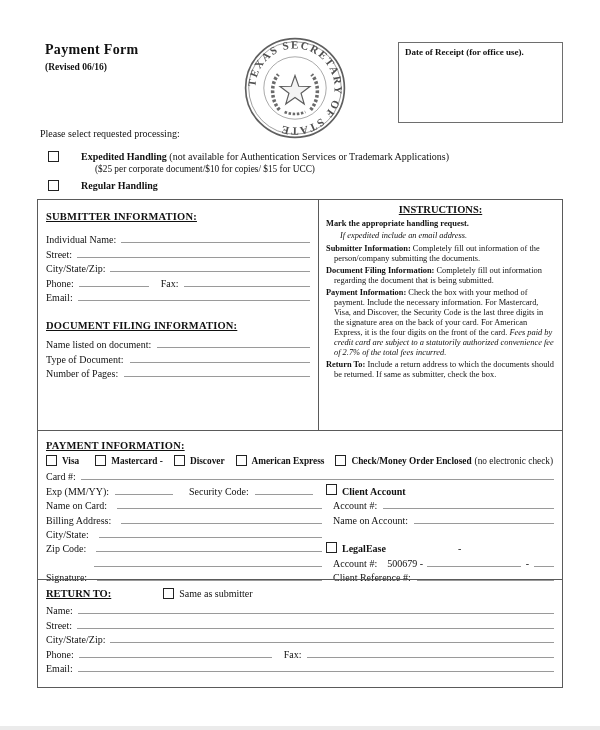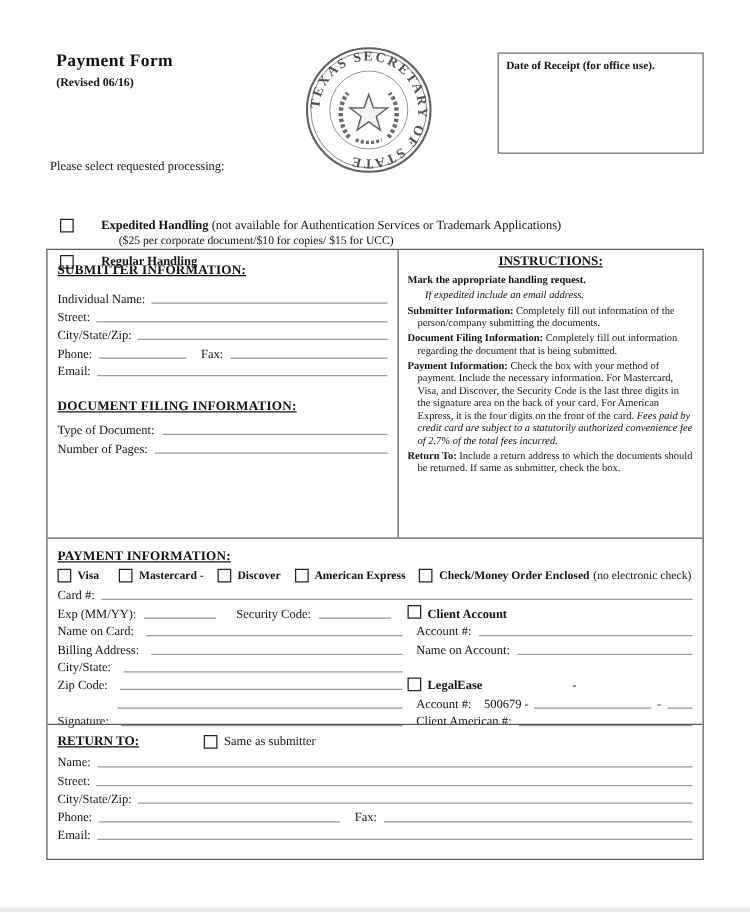--- a/index.html
+++ b/index.html
@@ -10,21 +10,21 @@
     overflow:hidden; margin:0 auto;
   }
   
   .title { position:absolute; left:45px; top:42px; font-size:14px; font-weight:bold; letter-spacing:.3px; }
   .revised { position:absolute; left:45px; top:62px; font-size:9.5px; font-weight:bold; }
   .seal { position:absolute; left:243px; top:36px; width:104px; height:104px; }
   .datebox { position:absolute; left:398px; top:42px; width:165px; height:81px;
     border:1px solid #6e6e6e; padding:4px 6px; font-size:9px; font-weight:bold; }
   .prompt { position:absolute; left:40px; top:128px; font-size:10px; }
   
-  .handling { position:absolute; left:48px; top:149px; width:520px; font-size:10px;margin-top:24px; }
+  .handling { position:absolute; left:48px; top:149px; width:520px; font-size:10px; }
   .hrow { display:flex; align-items:center; height:15px; }
   .hlabel { margin-left:17px; }
   .fee { margin-left:30px; font-size:9.3px; height:14px; }
   .cbx { width:11px; height:11px; border:1.2px solid #222; background:#fff;
     display:inline-block; flex:0 0 auto; margin-right:5px; }
   b.bd { font-weight:bold; }
   
   .formtable { position:absolute; left:37px; top:199px; width:526px; height:489px;
     border:1.4px solid #5a5a5a; display:flex; flex-direction:column; }
   .trow1 { display:flex; height:230px; }
@@ -110,20 +110,21 @@
         <div>
             <div class="frow"><span class="lbl">Individual Name:</span><span class="gapseg" style="width: 5px;"></span><span class="fline" style="flex: 1 1 0%;"></span></div>
             <div class="frow"><span class="lbl">Street:</span><span class="gapseg" style="width: 5px;"></span><span class="fline" style="flex: 1 1 0%;"></span></div>
             <div class="frow"><span class="lbl">City/State/Zip:</span><span class="gapseg" style="width: 5px;"></span><span class="fline" style="flex: 1 1 0%;"></span></div>
             <div class="frow"><span class="lbl">Phone:</span><span class="gapseg" style="width: 5px;"></span><span class="fline" style="width: 70px;"></span><span class="gapseg" style="width: 12px;"></span><span class="lbl">Fax:</span><span class="gapseg" style="width: 5px;"></span><span class="fline" style="flex: 1 1 0%;"></span></div>
             <div class="frow"><span class="lbl">Email:</span><span class="gapseg" style="width: 5px;"></span><span class="fline" style="flex: 1 1 0%;"></span></div>
           </div>
         <div class="doc-block">
           <div class="shead">DOCUMENT FILING INFORMATION:</div>
           <div>
+              <div class="frow"><span class="lbl">Name listed on document:</span><span class="gapseg" style="width: 6px;"></span><span class="fline" style="flex: 1 1 0%;"></span></div>
               <div class="frow"><span class="lbl">Type of Document:</span><span class="gapseg" style="width: 6px;"></span><span class="fline" style="flex: 1 1 0%;"></span></div>
               <div class="frow"><span class="lbl">Number of Pages:</span><span class="gapseg" style="width: 6px;"></span><span class="fline" style="flex: 1 1 0%;"></span></div>
             </div>
         </div>
       </div>
       <div class="cell-right">
         <div class="ins-head">INSTRUCTIONS:</div>
         <div>
             <div class="ipara"><span class="b">Mark the appropriate handling request.</span></div>
             <div class="ipara ind"><span class="bi">If expedited include an email address.</span></div>
@@ -153,21 +154,21 @@
             <div class="frow"><span class="gapseg" style="width: 48px;"></span><span class="fline" style="flex: 1 1 0%;"></span></div>
             <div class="frow"><span class="lbl">Signature:</span><span class="gapseg" style="width: 10px;"></span><span class="fline" style="flex: 1 1 0%;"></span></div>
           </div>
         <div class="pcol-right">
             <div class="frow"><span class="cbx"></span><span class="bd">Client Account</span></div>
             <div class="frow"><span class="gapseg" style="width: 7px;"></span><span class="lbl">Account #:</span><span class="gapseg" style="width: 6px;"></span><span class="fline" style="flex: 1 1 0%;"></span></div>
             <div class="frow"><span class="gapseg" style="width: 7px;"></span><span class="lbl">Name on Account:</span><span class="gapseg" style="width: 6px;"></span><span class="fline" style="flex: 1 1 0%;"></span></div>
             <div class="frow"><span class="gapseg" style="width: 1px;"></span></div>
             <div class="frow"><span class="cbx"></span><span class="bd">LegalEase</span><span class="gapseg" style="width: 72px;"></span><span class="lbl">-</span></div>
             <div class="frow"><span class="gapseg" style="width: 7px;"></span><span class="lbl">Account #:</span><span class="gapseg" style="width: 10px;"></span><span class="lbl">500679 -</span><span class="gapseg" style="width: 4px;"></span><span class="fline" style="flex: 1 1 0%;"></span><span class="gapseg" style="width: 5px;"></span><span class="lbl">-</span><span class="gapseg" style="width: 5px;"></span><span class="fline" style="width: 20px;"></span></div>
-            <div class="frow"><span class="gapseg" style="width: 7px;"></span><span class="lbl">Client American #:</span><span class="gapseg" style="width: 6px;"></span><span class="fline" style="flex: 1 1 0%;"></span></div>
+            <div class="frow"><span class="gapseg" style="width: 7px;"></span><span class="lbl">Client Reference #:</span><span class="gapseg" style="width: 6px;"></span><span class="fline" style="flex: 1 1 0%;"></span></div>
           </div>
       </div>
     </div>
 
     <div class="trow3">
         <div class="frow hdr-row"><span class="hd">RETURN TO:</span><span class="gapseg" style="width: 52px;"></span><span class="cbx"></span><span class="lbl">Same as submitter</span></div>
         <div class="frow"><span class="lbl">Name:</span><span class="gapseg" style="width: 5px;"></span><span class="fline" style="flex: 1 1 0%;"></span></div>
         <div class="frow"><span class="lbl">Street:</span><span class="gapseg" style="width: 5px;"></span><span class="fline" style="flex: 1 1 0%;"></span></div>
         <div class="frow"><span class="lbl">City/State/Zip:</span><span class="gapseg" style="width: 5px;"></span><span class="fline" style="flex: 1 1 0%;"></span></div>
         <div class="frow"><span class="lbl">Phone:</span><span class="gapseg" style="width: 5px;"></span><span class="fline" style="width: 193px;"></span><span class="gapseg" style="width: 12px;"></span><span class="lbl">Fax:</span><span class="gapseg" style="width: 5px;"></span><span class="fline" style="flex: 1 1 0%;"></span></div>

